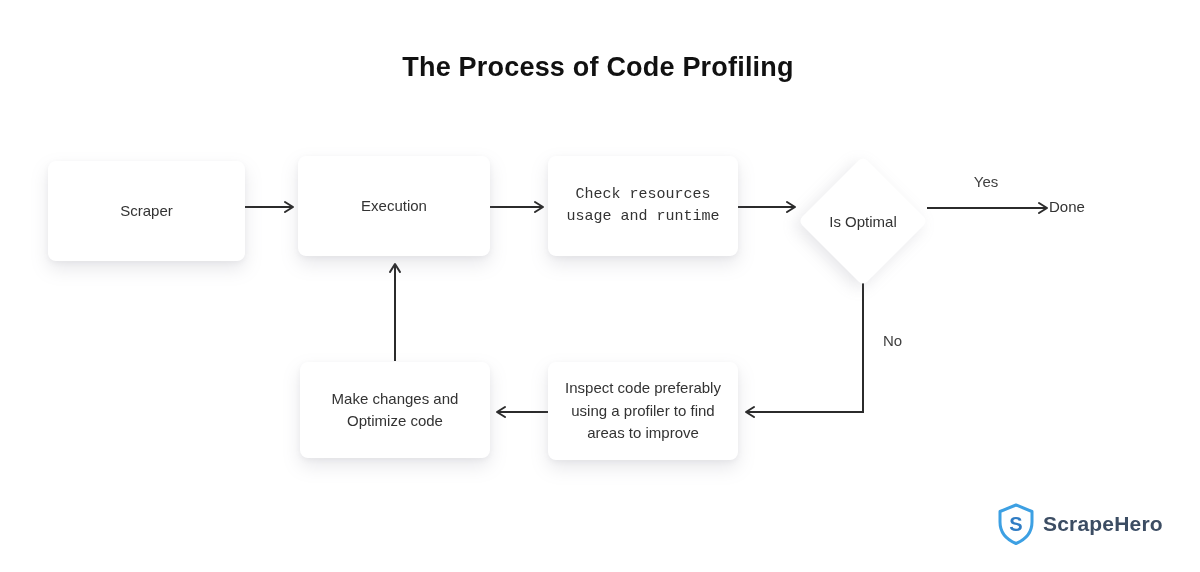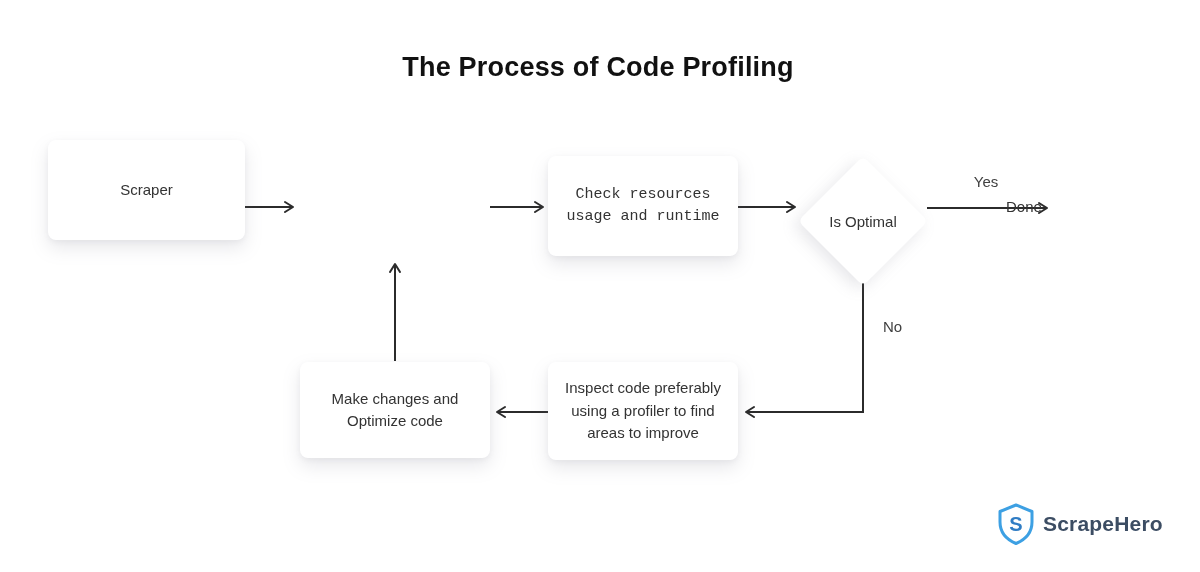--- a/index.html
+++ b/index.html
@@ -33,21 +33,21 @@
     box-shadow: 0 8px 18px rgba(130,130,145,0.18), 0 2px 5px rgba(130,130,145,0.08);
     display: flex;
     align-items: center;
     justify-content: center;
     text-align: center;
     font-size: 15px;
     color: #333333;
     line-height: 1.5;
     white-space: pre-line;
   }
-  #node-scraper   { left: 48px;  top: 140px; width: 197px; height: 100px; text-align: center; }
+  #node-scraper   { left: 48px;  top: 161px; width: 197px; height: 100px; text-align: center; }
   #node-execution { left: 298px; top: 156px; width: 192px; height: 100px; }
   #node-check     { left: 548px; top: 156px; width: 190px; height: 100px; font-family: Liberation Mono, monospace; }
   #node-inspect   { left: 548px; top: 362px; width: 190px; height: 98px; }
   #node-optimize  { left: 300px; top: 362px; width: 190px; height: 96px; }
 
   .diamond-wrap {
     position: absolute;
     left: 800px;
     top: 158px;
     width: 126px;
@@ -72,24 +72,24 @@
     justify-content: center;
     font-size: 15px;
     color: #333333;
   }
   .edge-label {
     position: absolute;
     font-size: 15px;
     color: #404040;
   }
   #label-yes { left: 970px; top: 173px; width: 32px; text-align: center; }
-  #label-no  { left: 883px; top: 318px; }
+  #label-no  { left: 883px; top: 332px; }
   #label-done {
     position: absolute;
-    left: 1006px;
+    left: 1049px;
     top: 198px;
     font-size: 15px;
     color: #333333;
   }
   svg.connectors {
     position: absolute;
     left: 0;
     top: 0;
     pointer-events: none;
   }
@@ -129,20 +129,23 @@
       <polyline points="863,273 863,412 747,412" marker-end="url(#arrow)"></polyline>
       <line x1="548" y1="412" x2="498" y2="412" marker-end="url(#arrow)"></line>
       <line x1="395" y1="361" x2="395" y2="265" marker-end="url(#arrow)"></line>
     </g>
   </svg>
 
   <div class="node" id="node-scraper">
     <span>Scraper</span>
   </div>
 
+  <div class="node" id="node-execution">
+    <span>Execution</span>
+  </div>
 
   <div class="node" id="node-check">
     <span>Check resources
 usage and runtime</span>
   </div>
 
   <div class="diamond-wrap">
     <div class="diamond-shape"></div>
     <div class="diamond-label">Is Optimal</div>
   </div>

